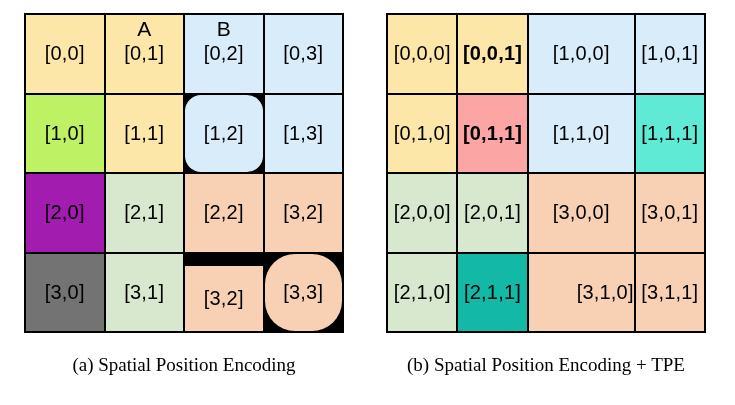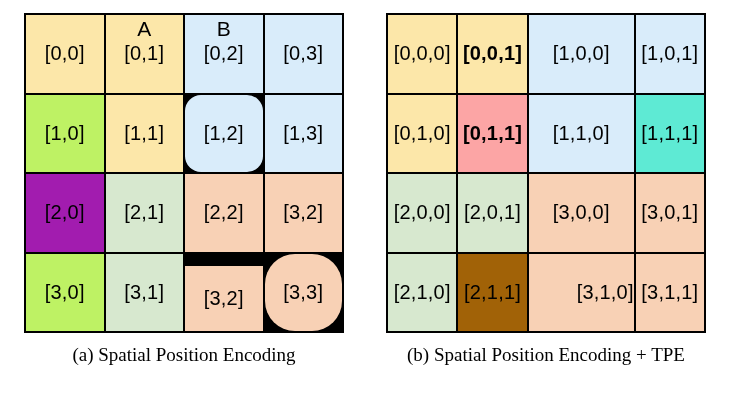--- a/index.html
+++ b/index.html
@@ -52,21 +52,21 @@
     position: absolute;
     top: 2px;
     left: 0;
     right: 0;
     text-align: center;
     font-size: 21px;
     line-height: 1.1;
     color: #000000;
   }
   .caption {
-    margin-top: 11px;
+    margin-top: 21px;
     font-family: "Liberation Serif", serif;
     font-size: 19px;
     color: #000000;
     white-space: nowrap;
   }
 </style>
 </head>
 <body>
 
 <div class="panels">
@@ -103,21 +103,21 @@
         </div>
         <div class="cell" style="background: rgb(215, 232, 207);">
           <span class="coord">[2,1]</span>
         </div>
         <div class="cell" style="background: rgb(248, 209, 181);">
           <span class="coord">[2,2]</span>
         </div>
         <div class="cell" style="background: rgb(248, 209, 181);">
           <span class="coord">[3,2]</span>
         </div>
-        <div class="cell" style="background: #bef264;">
+        <div class="cell" style="background: #737373;">
           <span class="coord">[3,0]</span>
         </div>
         <div class="cell" style="background: rgb(215, 232, 207);">
           <span class="coord">[3,1]</span>
         </div>
         <div class="cell" style="background: rgb(248, 209, 181); margin-top: 12px;">
           <span class="coord">[3,2]</span>
         </div>
         <div class="cell" style="background: rgb(248, 209, 181); border-radius: 30px;">
           <span class="coord">[3,3]</span>
@@ -159,21 +159,21 @@
         </div>
         <div class="cell" style="background: rgb(248, 209, 181);">
           <span class="coord">[3,0,0]</span>
         </div>
         <div class="cell" style="background: rgb(248, 209, 181);">
           <span class="coord">[3,0,1]</span>
         </div>
         <div class="cell" style="background: rgb(215, 232, 207);">
           <span class="coord">[2,1,0]</span>
         </div>
-        <div class="cell" style="background: #a16207;">
+        <div class="cell" style="background: #14b8a6;">
           <span class="coord">[2,1,1]</span>
         </div>
         <div class="cell" style="background: rgb(248, 209, 181); padding-left: 48px;">
           <span class="coord">[3,1,0]</span>
         </div>
         <div class="cell" style="background: rgb(248, 209, 181);">
           <span class="coord">[3,1,1]</span>
         </div>
       </div>
     <div class="caption">(b) Spatial Position Encoding + TPE</div>

